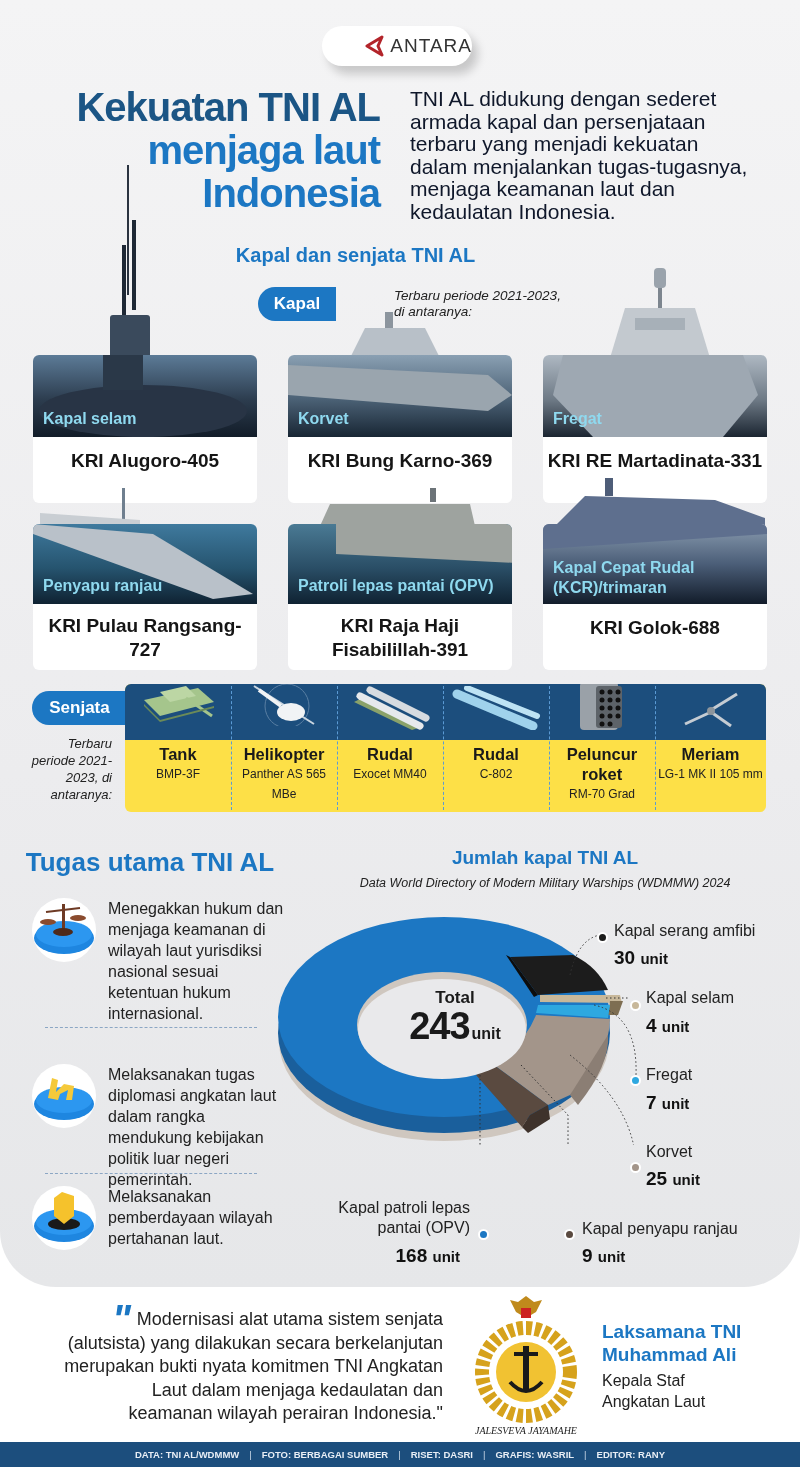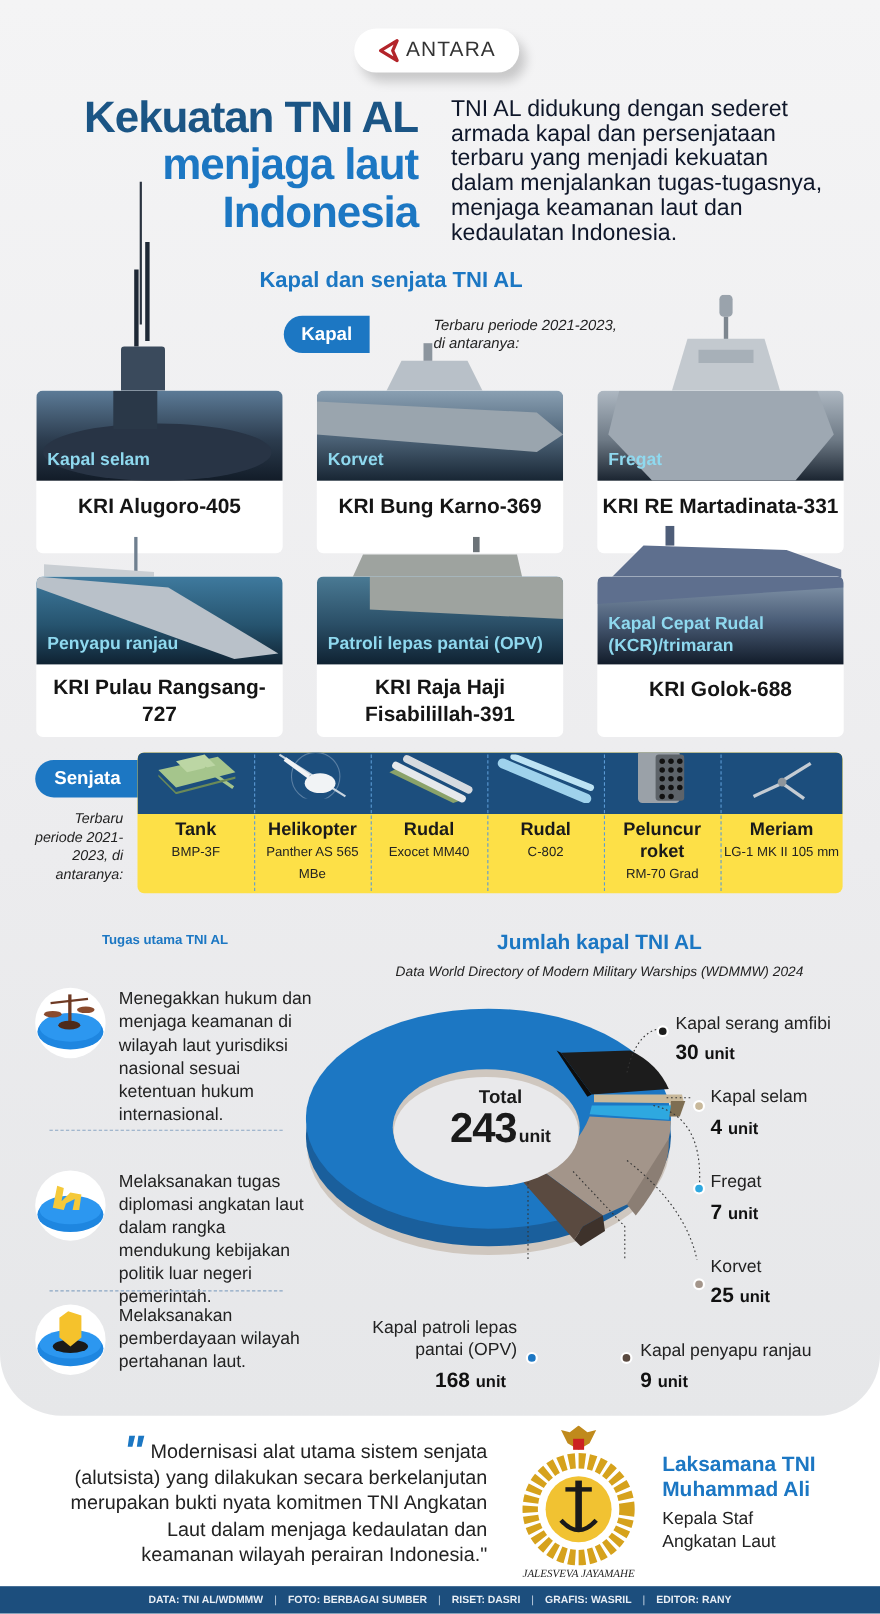--- a/index.html
+++ b/index.html
@@ -10,21 +10,21 @@
     position: absolute; left: 0; top: 0; width: 800px; height: 1287px;
     background: linear-gradient(180deg, #f4f4f5 0%, #ececee 60%, #e6e7e9 100%);
     border-radius: 0 0 56px 56px;
   }
 
   
   .logo {
     position: absolute; left: 322px; top: 26px; width: 150px; height: 40px;
     background: #fff; border-radius: 22px;
     box-shadow: 6px 8px 10px rgba(0,0,0,0.18);
-    display: flex; align-items: center; justify-content: center; gap: 4px;
+    display: flex; align-items: center; justify-content: flex-end; gap: 4px;
   }
   .logo-mark { width: 22px; height: 22px; }
   .logo-text { font-size: 19px; letter-spacing: 1px; color: #333; font-weight: 400; }
 
   .title {
     position: absolute; right: 420px; top: 86px; text-align: right;
     font-weight: 700; font-size: 40px; line-height: 43px; letter-spacing: -1px;
   }
   .title .l1 { color: #1b5585; display: block; }
   .title .l2, .title .l3 { color: #1c77c3; display: block; }
@@ -289,21 +289,21 @@
       <line x1="30" y1="20" x2="56" y2="4" stroke="#c5ccd3" stroke-width="3"></line>
       <line x1="30" y1="22" x2="4" y2="34" stroke="#c5ccd3" stroke-width="3"></line>
       <line x1="30" y1="22" x2="50" y2="36" stroke="#c5ccd3" stroke-width="3"></line>
       <circle cx="30" cy="21" r="4" fill="#8d959c"></circle>
     </svg>
     <div class="t">Meriam</div>
     <div class="d">LG-1 MK II 105 mm</div>
   </div>
 </div>
 
-<div class="section-h" style="left:0;width:300px;top:847px;font-size:12px;">Tugas utama TNI AL</div>
+<div class="section-h" style="left:0;width:300px;top:847px;font-size:26px;">Tugas utama TNI AL</div>
 
 <div class="task" style="top:898px;height:120px;">
   <div class="badge">
     <svg width="64" height="64" viewBox="0 0 64 64">
       <ellipse cx="32" cy="40" rx="30" ry="16" fill="#1e86e0"></ellipse>
       <ellipse cx="32" cy="36" rx="28" ry="13" fill="#2c97f0"></ellipse>
       <rect x="30" y="6" width="3" height="28" fill="#6e3a24"></rect>
       <line x1="14" y1="14" x2="48" y2="10" stroke="#6e3a24" stroke-width="2"></line>
       <ellipse cx="16" cy="24" rx="8" ry="3" fill="#8a4b2e"></ellipse>
       <ellipse cx="46" cy="20" rx="8" ry="3" fill="#8a4b2e"></ellipse>

